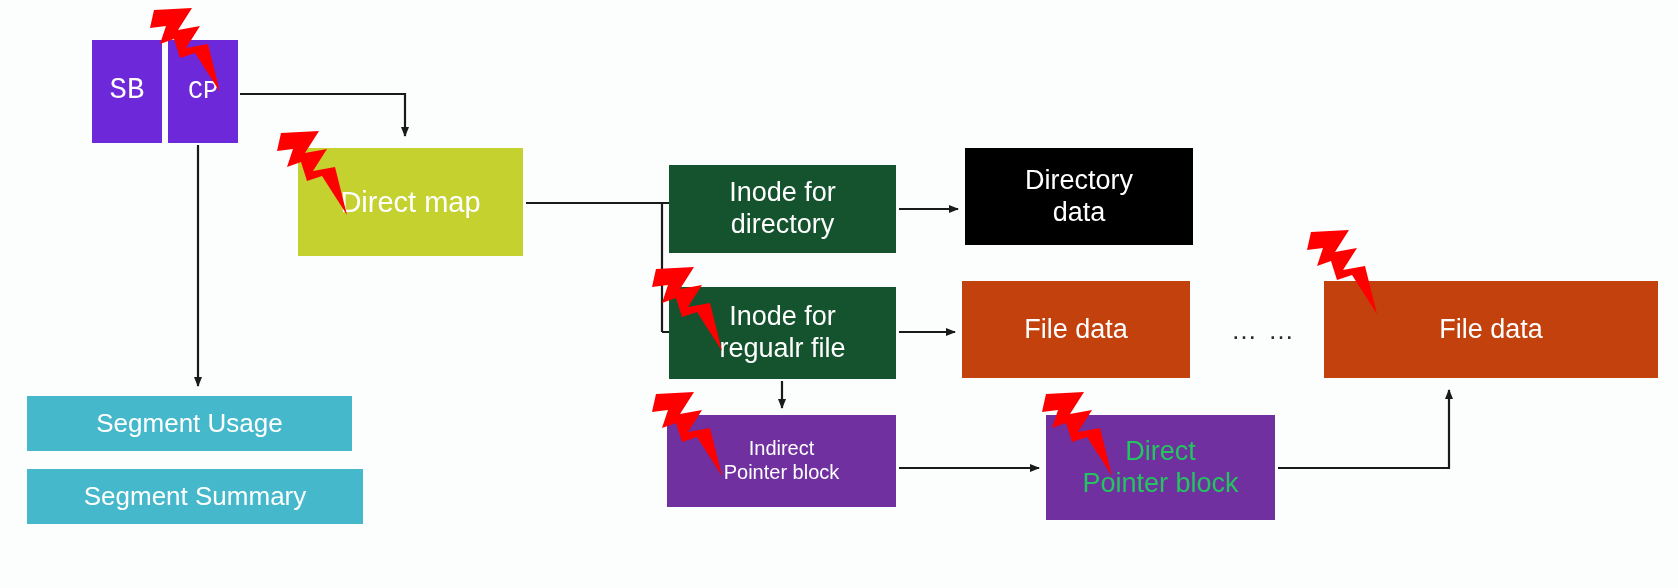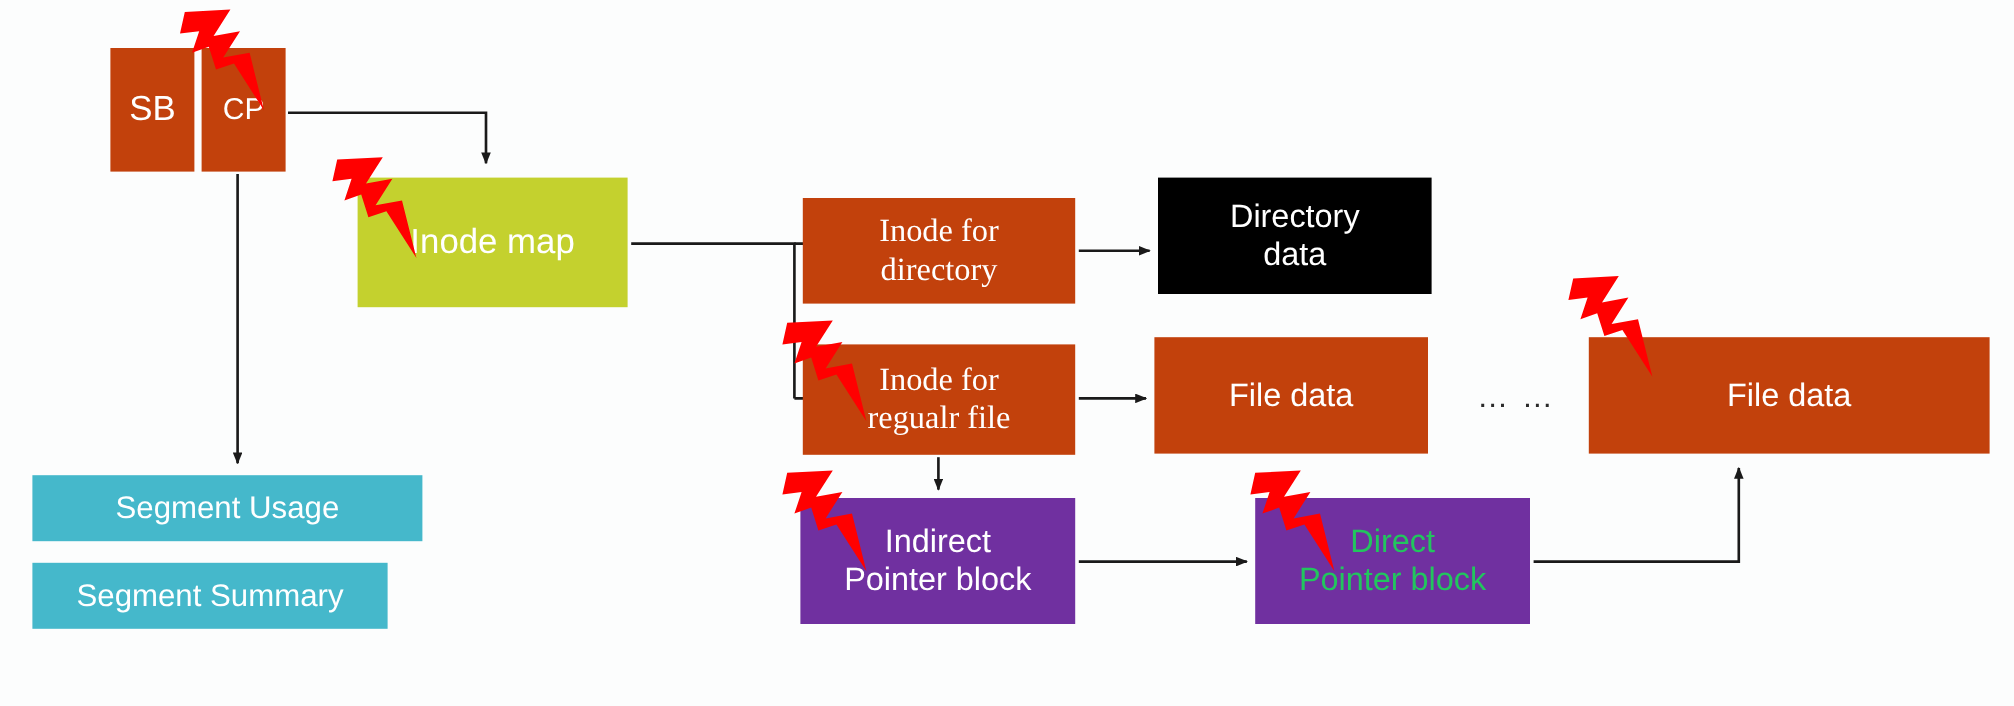--- a/index.html
+++ b/index.html
@@ -14,23 +14,23 @@
   .box{
     position:absolute;
     display:flex;align-items:center;justify-content:center;
     text-align:center;
     color:#FFFFFF;
     line-height:1.18;
     box-sizing:border-box;
     white-space:pre-line;
     font-weight:400;
   }
-  .green{background:#c2410c;}
+  .green{background:#6d28d9;font-family:Liberation Mono, monospace;}
   .lime{background:#C4D12E;}
-  .blue{background:#c2410c;font-family:Liberation Serif, serif;}
+  .blue{background:#14532d;}
   .black{background:#000000;}
   .amber{background:#c2410c;}
   .purple{background:#7030A0;}
   .cyan{background:#45B8CB;}
   .ellipsis{
     position:absolute;color:#2B2B2B;letter-spacing:2px;
     display:flex;align-items:center;justify-content:center;
   }
   svg.lines{position:absolute;left:0;top:0;width:1678px;height:588px;pointer-events:none;}
   svg.bolt{position:absolute;pointer-events:none;}
@@ -56,32 +56,32 @@
       <path d="M 899 332 L 955 332" marker-end="url(#ah)"></path>
       <path d="M 782 381 L 782 408" marker-end="url(#ah)"></path>
       <path d="M 899 468 L 1039 468" marker-end="url(#ah)"></path>
       <path d="M 1278 468 L 1449 468 L 1449 390" marker-end="url(#ah)"></path>
     </g>
   </svg>
 
   <div id="nodes">
       <div class="box green" style="left: 92px; top: 40px; width: 70px; height: 103px; font-size: 29px; color: rgb(255, 255, 255);">SB</div>
       <div class="box green" style="left: 168px; top: 40px; width: 70px; height: 103px; font-size: 25px; color: rgb(255, 255, 255);">CP</div>
-      <div class="box lime" style="left: 298px; top: 148px; width: 225px; height: 108px; font-size: 29px; color: rgb(255, 255, 255);">Inode map</div>
+      <div class="box lime" style="left: 298px; top: 148px; width: 225px; height: 108px; font-size: 29px; color: rgb(255, 255, 255);">Direct map</div>
       <div class="box cyan" style="left: 27px; top: 396px; width: 325px; height: 55px; font-size: 26px; color: rgb(255, 255, 255);">Segment Usage</div>
-      <div class="box cyan" style="left: 27px; top: 469px; width: 296px; height: 55px; font-size: 26px; color: rgb(255, 255, 255);">Segment Summary</div>
+      <div class="box cyan" style="left: 27px; top: 469px; width: 336px; height: 55px; font-size: 26px; color: rgb(255, 255, 255);">Segment Summary</div>
       <div class="box blue" style="left: 669px; top: 165px; width: 227px; height: 88px; font-size: 27px; color: rgb(255, 255, 255);">Inode for
 directory</div>
       <div class="box blue" style="left: 669px; top: 287px; width: 227px; height: 92px; font-size: 27px; color: rgb(255, 255, 255);">Inode for
 regualr file</div>
       <div class="box black" style="left: 965px; top: 148px; width: 228px; height: 97px; font-size: 27px; color: rgb(255, 255, 255);">Directory
 data</div>
       <div class="box amber" style="left: 962px; top: 281px; width: 228px; height: 97px; font-size: 27px; color: rgb(255, 255, 255);">File data</div>
       <div class="box amber" style="left: 1324px; top: 281px; width: 334px; height: 97px; font-size: 27px; color: rgb(255, 255, 255);">File data</div>
-      <div class="box purple" style="left: 667px; top: 415px; width: 229px; height: 105px; font-size: 27px; color: rgb(255, 255, 255);">Indirect
+      <div class="box purple" style="left: 667px; top: 415px; width: 229px; height: 92px; font-size: 20px; color: rgb(255, 255, 255);">Indirect
 Pointer block</div>
       <div class="box purple" style="left: 1046px; top: 415px; width: 229px; height: 105px; font-size: 27px; color: #22c55e;">Direct
 Pointer block</div>
     </div>
 
   <div class="ellipsis" id="ellipsis" style="left: 1216px; top: 310px; width: 95px; height: 40px; font-size: 26px;">… …</div>
 
   <div id="bolts">
       <svg class="bolt" viewBox="0 0 78 90" style="left: 148px; top: 6px; width: 78px; height: 90px;">
         <path d="M 6 4 L 44 2 L 30 24 L 52 20 L 38 42 L 60 38 L 72 86 L 47 47 L 32 52 L 26 33 L 12 38 L 18 20 L 2 22 Z" fill="#FF0000"></path>

